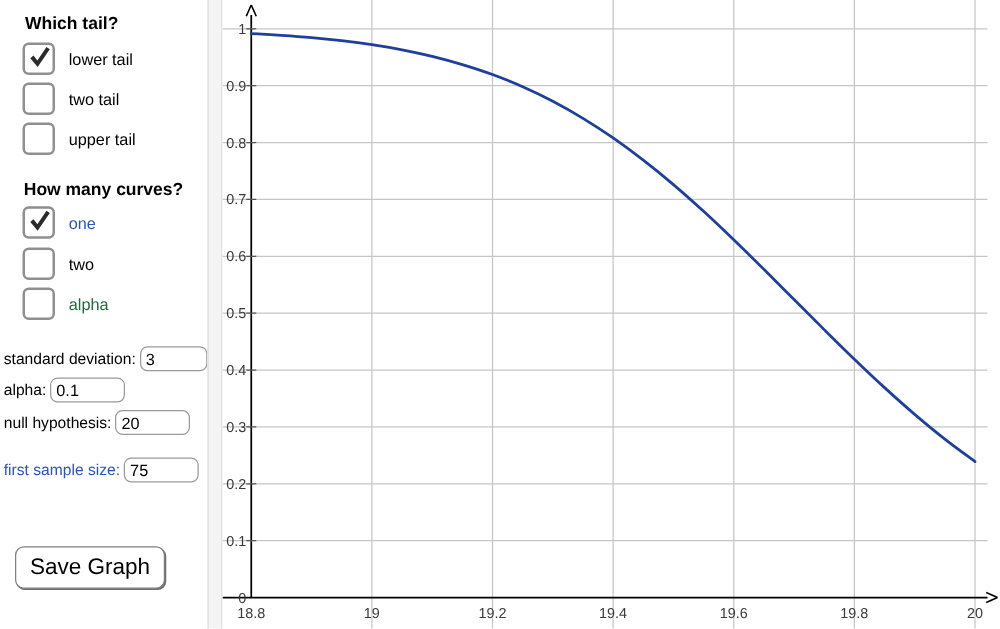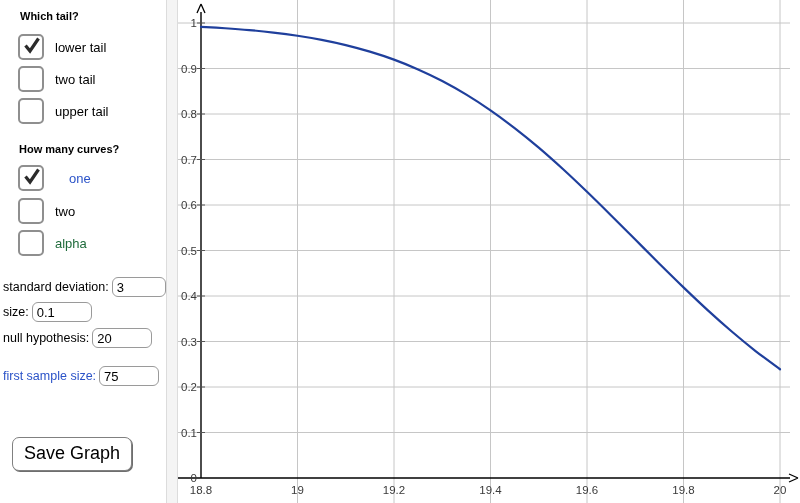--- a/index.html
+++ b/index.html
@@ -25,21 +25,21 @@
     position: absolute;
     left: 0;
     top: 0;
     width: 166px;
     height: 503px;
     background: #ffffff;
     overflow: hidden;
   }
 
   .panel-heading {
-    font-size: 11px;
+    font-size: 14px;
     font-weight: bold;
     color: #000000;
     margin: 0;
     padding: 0;
     position: absolute;
     white-space: nowrap;
   }
 
   .check-row {
     position: absolute;
@@ -173,21 +173,21 @@
       <span class="check-label">upper tail</span>
     </div>
 
     <div class="check-row" style="left:18px; top:65px;">
       <span class="checkbox"></span>
       <span class="check-label">two tail</span>
     </div>
 
     <div class="panel-heading" style="left:19px; top:143px;">How many curves?</div>
 
-    <div class="check-row" style="left:18px; top:164px;gap:14px;">
+    <div class="check-row" style="left:18px; top:164px;">
       <span class="checkbox">
         <svg class="tick" viewBox="0 0 16 18">
           <path d="M1.5 8.5 L6 14 L14.5 1.5" fill="none" stroke="#2b2b2b" stroke-width="3.2" stroke-linecap="butt" stroke-linejoin="miter"></path>
         </svg>
       </span>
       <span class="check-label blue">one</span>
     </div>
 
     <div class="check-row" style="left:18px; top:197px;">
       <span class="checkbox"></span>
@@ -198,21 +198,21 @@
       <span class="checkbox"></span>
       <span class="check-label green">alpha</span>
     </div>
 
     <div class="field-row" style="left:3px; top:276px;">
       <span class="field-label">standard deviation:</span>
       <input class="field-input" style="width: 54px;" type="text" value="3">
     </div>
 
     <div class="field-row" style="left:3px; top:301px;">
-      <span class="field-label">size:</span>
+      <span class="field-label">alpha:</span>
       <input class="field-input" style="width: 60px;" type="text" value="0.1">
     </div>
 
     <div class="field-row" style="left:3px; top:327px;">
       <span class="field-label">null hypothesis:</span>
       <input class="field-input" style="width: 60px;" type="text" value="20">
     </div>
 
     <div class="field-row" style="left:3px; top:365px;">
       <span class="field-label blue">first sample size:</span>

